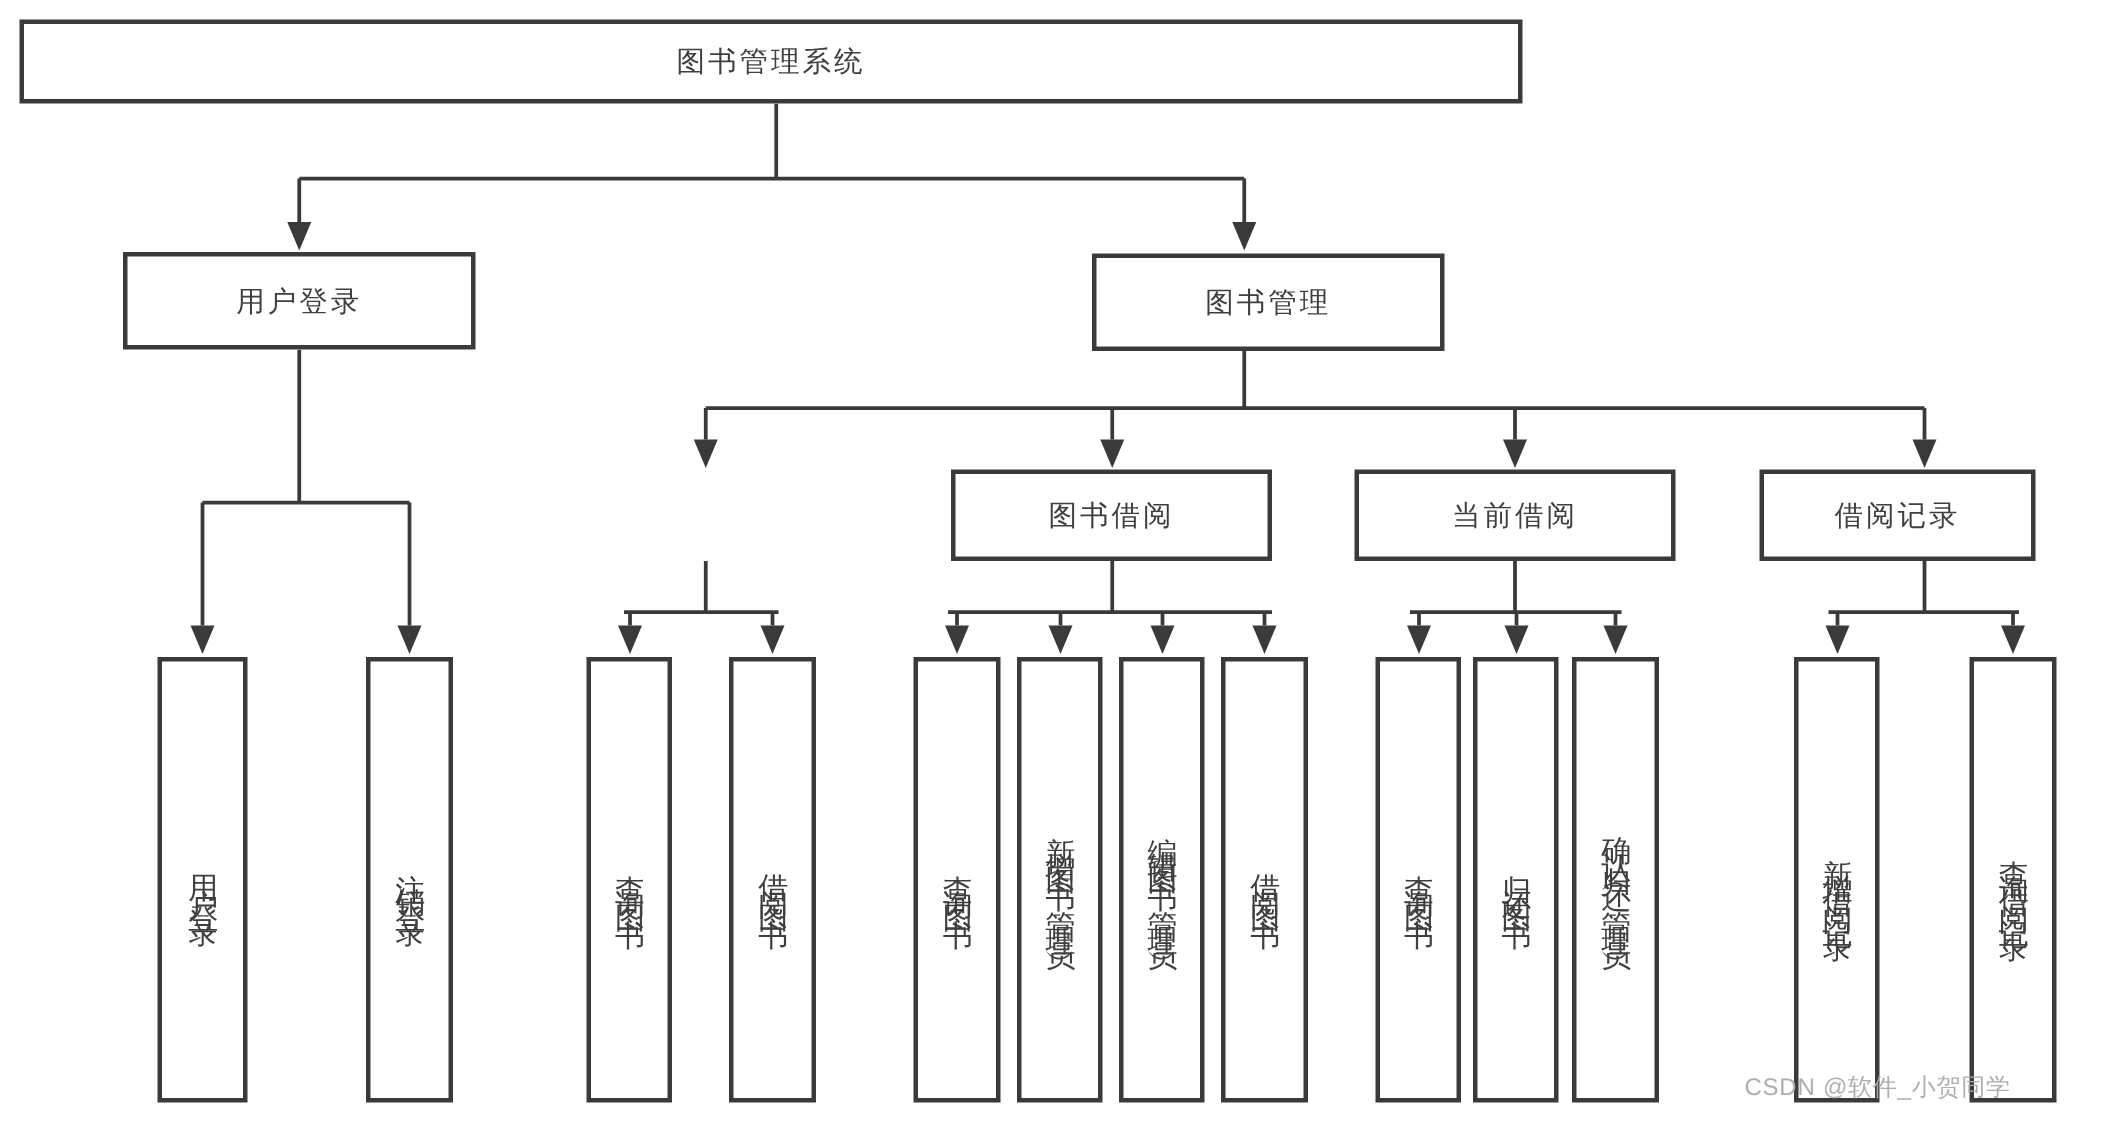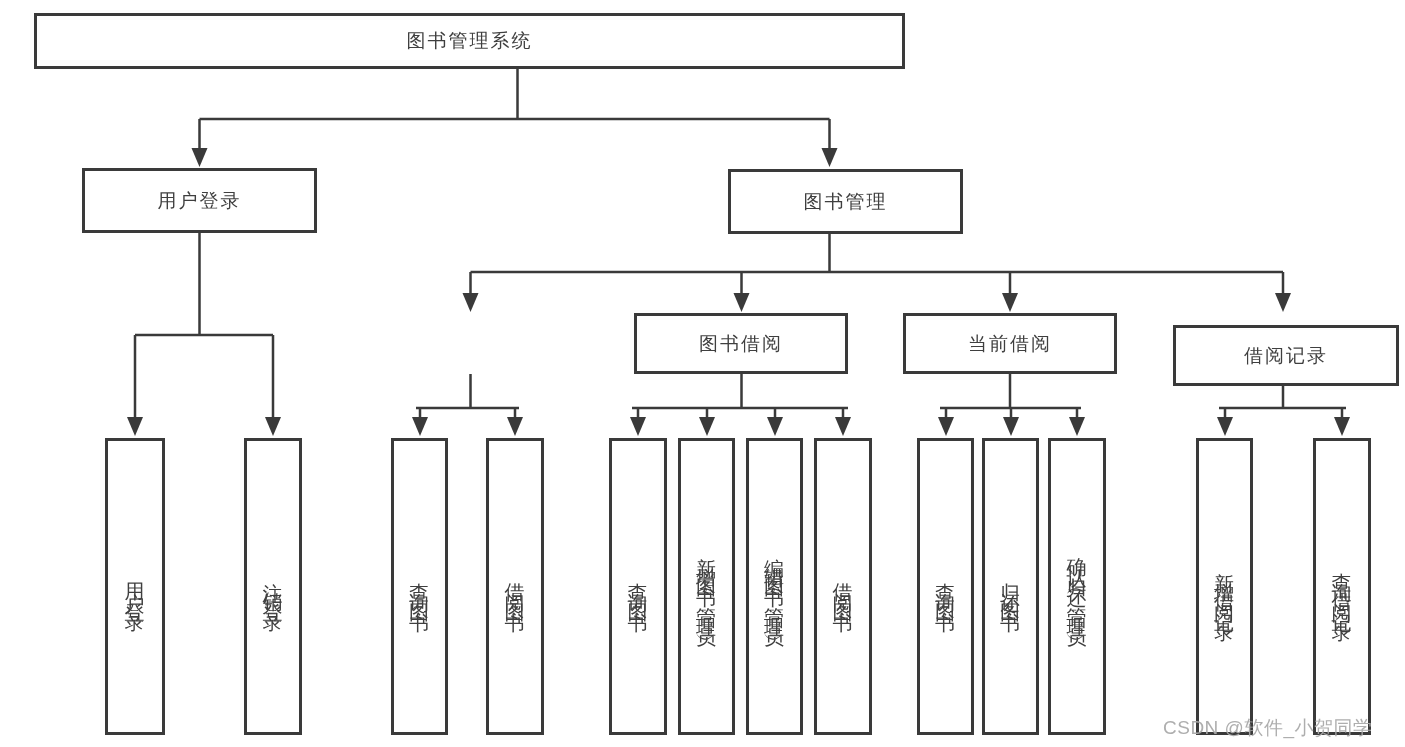--- a/index.html
+++ b/index.html
@@ -37,21 +37,21 @@
     text-orientation: mixed;
     font-size: 20px;
     letter-spacing: 10px;
     line-height: 1;
     white-space: nowrap;
   }
   .watermark {
     position: absolute;
     left: 1163px;
     top: 715px;
-    font-size: 19px;
+    font-size: 16px;
     letter-spacing: 0.5px;
     color: rgba(170, 170, 170, 0.95);
     white-space: nowrap;
     z-index: 5;
   }
 </style>
 </head>
 <body>
 
 <div class="canvas">
@@ -81,38 +81,38 @@
       <polygon points="767,417 783,417 775,436"></polygon>
       <polygon points="835,417 851,417 843,436"></polygon>
       <polygon points="938,417 954,417 946,436"></polygon>
       <polygon points="1003,417 1019,417 1011,436"></polygon>
       <polygon points="1069,417 1085,417 1077,436"></polygon>
       <polygon points="1217,417 1233,417 1225,436"></polygon>
       <polygon points="1334,417 1350,417 1342,436"></polygon>
     </g>
   </svg>
 
-  <div class="node" style="left:13px; top:13px; width:871px; height:56px;margin-left:21px;">
+  <div class="node" style="left:13px; top:13px; width:1002px; height:56px;">
     <span class="hlabel">图书管理系统</span>
   </div>
 
   <div class="node" style="left:82px; top:168px; width:235px; height:65px;">
     <span class="hlabel">用户登录</span>
   </div>
   <div class="node" style="left:712px; top:169px; width:235px; height:65px;margin-left:16px;">
     <span class="hlabel">图书管理</span>
   </div>
 
   <div class="node" style="left:903px; top:313px; width:214px; height:61px;">
     <span class="hlabel">当前借阅</span>
   </div>
   <div class="node" style="left:634px; top:313px; width:214px; height:61px;">
     <span class="hlabel">图书借阅</span>
   </div>
-  <div class="node" style="left:1173px; top:325px; width:226px; height:61px;">
+  <div class="node" style="left:1173px; top:313px; width:184px; height:61px;">
     <span class="hlabel">借阅记录</span>
   </div>
 
   <div class="node" style="left:105px; top:438px; width:60px; height:297px;">
     <span class="vlabel">用户登录</span>
   </div>
   <div class="node" style="left:244px; top:438px; width:58px; height:297px;">
     <span class="vlabel">注销登录</span>
   </div>
 

